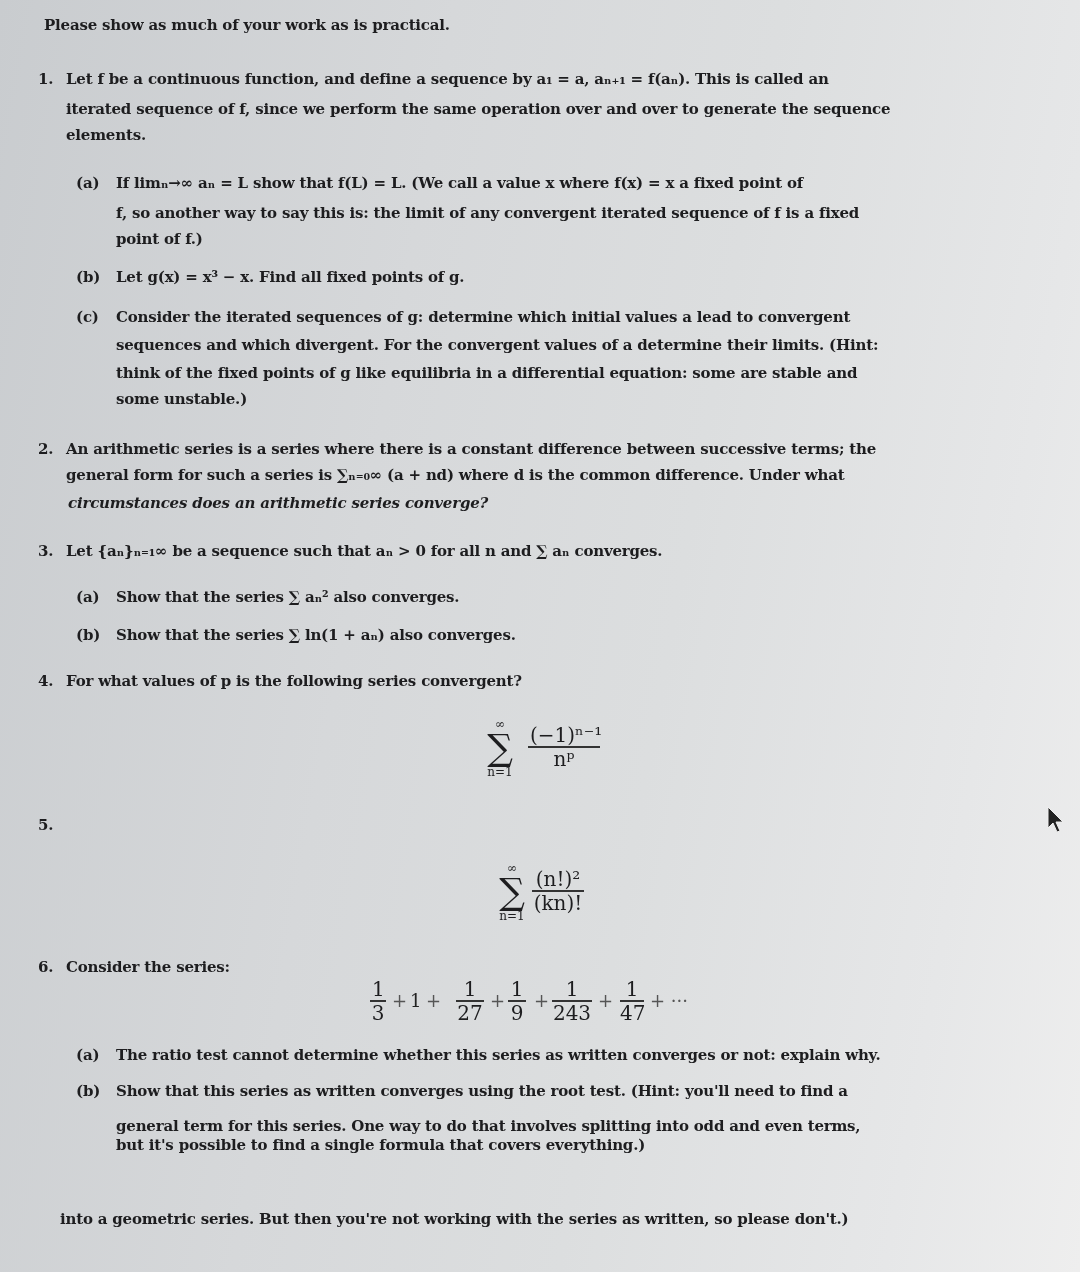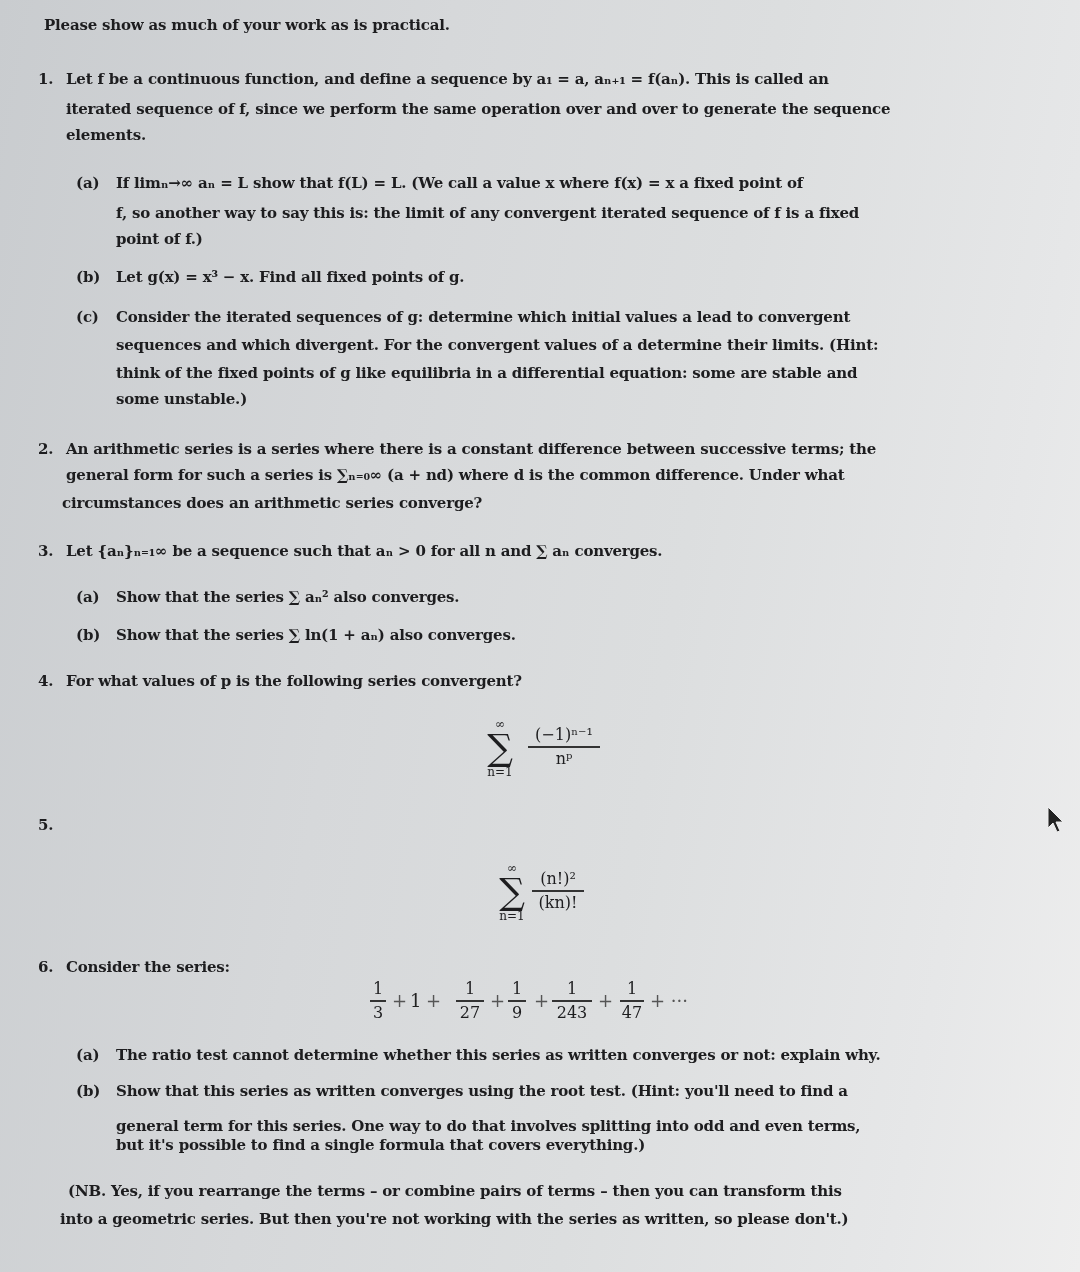--- a/index.html
+++ b/index.html
@@ -9,21 +9,21 @@
     font-family: "DejaVu Serif", serif;
     color: #1d1d1f;
     position: relative;
   }
   .page { position: absolute; left: 0; top: 0; width: 1080px; height: 1272px; }
   .line { position: absolute; font-size: 15px; white-space: nowrap; letter-spacing: -0.2px; }
   .bold { font-weight: bold; }
   .sum { position: absolute; text-align: center; }
   .sum .sig { font-size: 36px; line-height: 36px; display: block; }
   .sum .lim { font-size: 12px; display: block; line-height: 12px; }
-  .frac { position: absolute; text-align: center; font-size: 16px; }
+  .frac { position: absolute; text-align: center; font-size: 20px; }
   .frac .num { display: block; border-bottom: 2px solid #333; padding: 0 2px; line-height: 22px; }
   .frac .den { display: block; line-height: 22px; }
   .op { position: absolute; font-size: 18px; color: #555; }
   .cursor { position: absolute; left: 1046px; top: 806px; width: 22px; height: 28px; }
 </style>
 </head>
 <body>
 
 <div class="page">
 
@@ -44,21 +44,21 @@
 
   <div class="line bold" style="left:76px; top:308px;">(c)</div>
   <div class="line bold" style="left:116px; top:308px;">Consider the iterated sequences of g: determine which initial values a lead to convergent</div>
   <div class="line bold" style="left:116px; top:336px;">sequences and which divergent. For the convergent values of a determine their limits. (Hint:</div>
   <div class="line bold" style="left:116px; top:364px;">think of the fixed points of g like equilibria in a differential equation: some are stable and</div>
   <div class="line bold" style="left:116px; top:390px;">some unstable.)</div>
 
   <div class="line bold" style="left:38px; top:440px;">2.</div>
   <div class="line bold" style="left:66px; top:440px;">An arithmetic series is a series where there is a constant difference between successive terms; the</div>
   <div class="line bold" style="left:66px; top:466px;">general form for such a series is ∑ₙ₌₀∞ (a + nd) where d is the common difference. Under what</div>
-  <div class="line bold" style="left:62px; top:494px;">circumstances does an arithmetic series converge?</div>
+  <div class="line bold" style="left:68px; top:494px;font-style:italic;">circumstances does an arithmetic series converge?</div>
 
   <div class="line bold" style="left:38px; top:542px;">3.</div>
   <div class="line bold" style="left:66px; top:542px;">Let {aₙ}ₙ₌₁∞ be a sequence such that aₙ &gt; 0 for all n and ∑ aₙ converges.</div>
   <div class="line bold" style="left:76px; top:588px;">(a)</div>
   <div class="line bold" style="left:116px; top:588px;">Show that the series ∑ aₙ² also converges.</div>
   <div class="line bold" style="left:76px; top:626px;">(b)</div>
   <div class="line bold" style="left:116px; top:626px;">Show that the series ∑ ln(1 + aₙ) also converges.</div>
 
   <div class="line bold" style="left:38px; top:672px;">4.</div>
   <div class="line bold" style="left:66px; top:672px;">For what values of p is the following series convergent?</div>
@@ -114,19 +114,18 @@
   </div>
   <div class="op" style="left:650px; top:990px;">+ ···</div>
 
   <div class="line bold" style="left:76px; top:1046px;">(a)</div>
   <div class="line bold" style="left:116px; top:1046px;">The ratio test cannot determine whether this series as written converges or not: explain why.</div>
   <div class="line bold" style="left:76px; top:1082px;">(b)</div>
   <div class="line bold" style="left:116px; top:1082px;">Show that this series as written converges using the root test. (Hint: you'll need to find a</div>
   <div class="line bold" style="left:116px; top:1117px;">general term for this series. One way to do that involves splitting into odd and even terms,</div>
   <div class="line bold" style="left:116px; top:1136px;">but it's possible to find a single formula that covers everything.)</div>
 
-  <div class="line bold" style="left:68px; top:1182px;">(NB. Yes, if you rearrange the terms – or combine pairs of terms – then you can transform this</div>
   <div class="line bold" style="left:60px; top:1210px;">into a geometric series. But then you're not working with the series as written, so please don't.)</div>
 
   <svg class="cursor" viewBox="0 0 22 28">
     <path d="M2 1 L2 22 L7 17 L11 26 L14 25 L10 16 L17 16 Z" fill="#222" stroke="#eee" stroke-width="1"></path>
   </svg>
 </div>
 
 </body></html>

